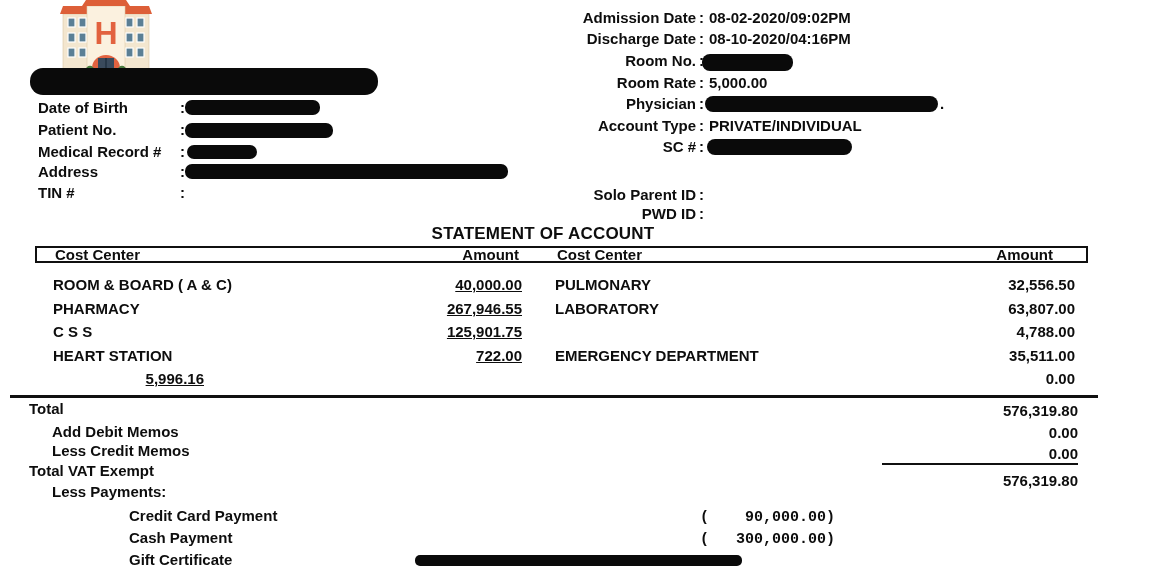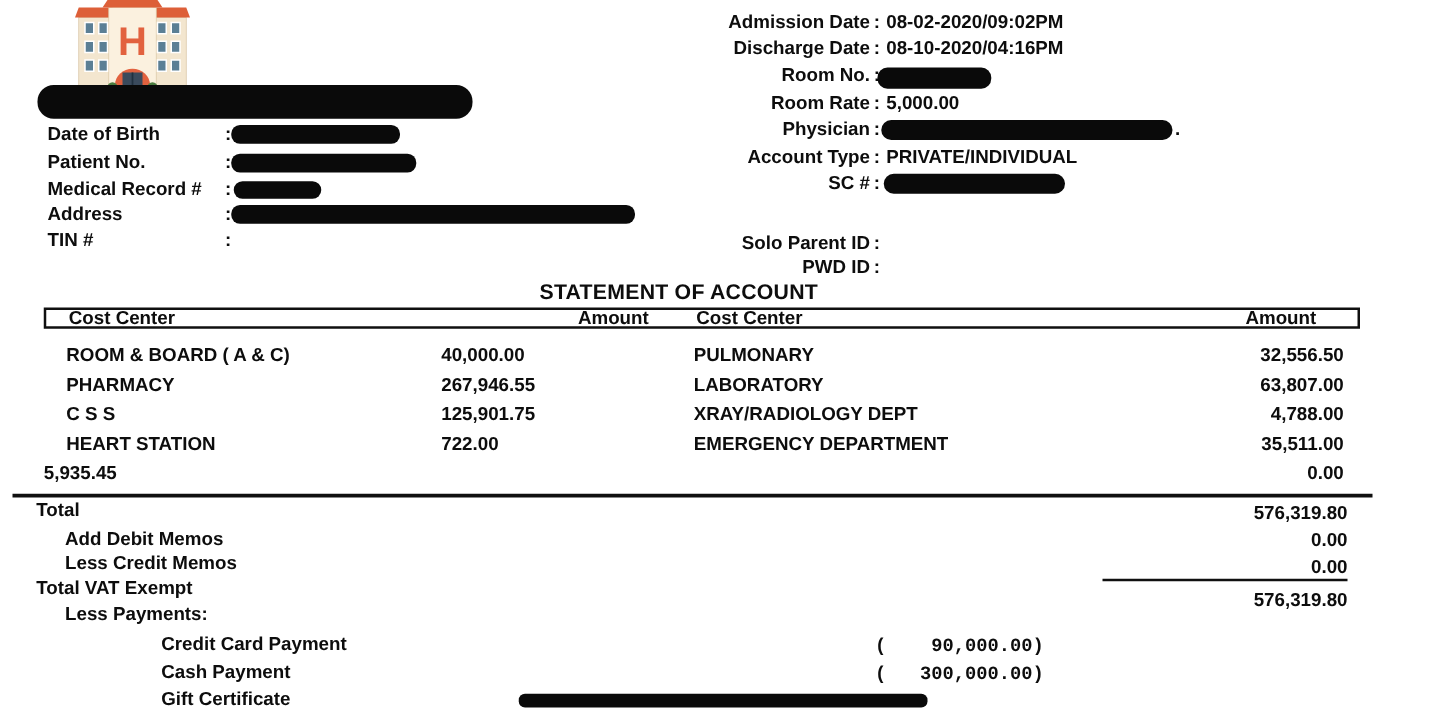--- a/index.html
+++ b/index.html
@@ -26,21 +26,21 @@
     position:absolute;left:35px;top:246px;width:1053px;height:17px;
     border:2px solid #101010;box-sizing:border-box;display:flex;align-items:center;
   }
   .hdr-box .c1{width:318px;padding-left:18px;box-sizing:border-box;}
   .hdr-box .c2{width:169px;text-align:right;padding-right:5px;box-sizing:border-box;}
   .hdr-box .c3{width:333px;padding-left:33px;box-sizing:border-box;}
   .hdr-box .c4{flex:1;text-align:right;padding-right:33px;box-sizing:border-box;}
   .rows{position:absolute;left:35px;top:273px;width:1040px;}
   .row{display:flex;height:23.5px;line-height:23.5px;}
   .row .c1{width:318px;padding-left:18px;box-sizing:border-box;white-space:nowrap;}
-  .row .c2{width:169px;}
+  .row .c2{width:169px;text-align:right;text-decoration:underline;}
   .row .c3{width:333px;padding-left:33px;box-sizing:border-box;white-space:nowrap;}
   .row .c4{flex:1;text-align:right;}
   .rule-full{position:absolute;left:10px;top:395px;width:1088px;height:2.5px;background:#101010;}
   .rule-sub{position:absolute;left:882px;top:463px;width:196px;height:2px;background:#101010;}
   .amt{left:950px;width:128px;text-align:right;}
   .pay-amt{left:700px;width:106px;text-align:right;white-space:pre;font-family:Liberation Mono, monospace;}
 </style>
 </head>
 <body>
 
@@ -159,31 +159,30 @@
     </div>
     <div class="row">
       <span class="c1">PHARMACY</span>
       <span class="c2">267,946.55</span>
       <span class="c3">LABORATORY</span>
       <span class="c4">63,807.00</span>
     </div>
     <div class="row">
       <span class="c1">C S S</span>
       <span class="c2">125,901.75</span>
-      <span class="c3">XRAY/RADIOLOGY DEPT</span>
       <span class="c4">4,788.00</span>
     </div>
     <div class="row">
       <span class="c1">HEART STATION</span>
       <span class="c2">722.00</span>
       <span class="c3">EMERGENCY DEPARTMENT</span>
       <span class="c4">35,511.00</span>
     </div>
     <div class="row">
-      <span class="c2">5,935.45</span>
+      <span class="c2">5,996.16</span>
       <span class="c3"></span>
       <span class="c4">0.00</span>
     </div>
   </div>
 
   <div class="rule-full"></div>
 
   <span class="t" style="left:29px;top:401px;">Total</span>
   <span class="t r amt" style="top:403px;">576,319.80</span>
 

